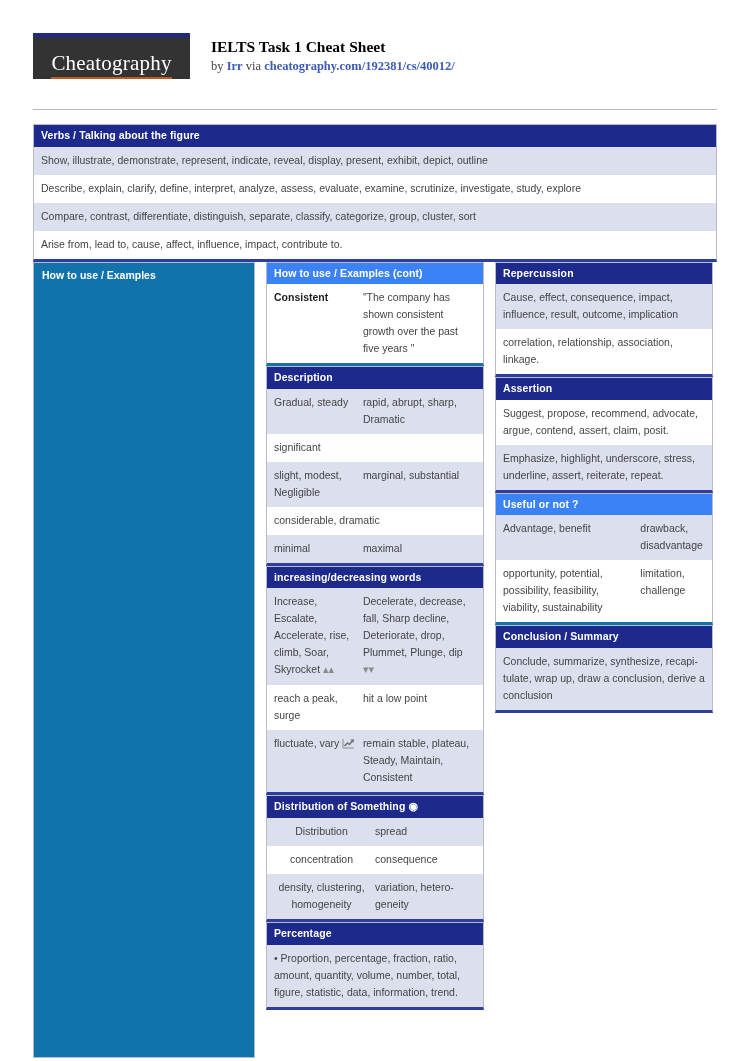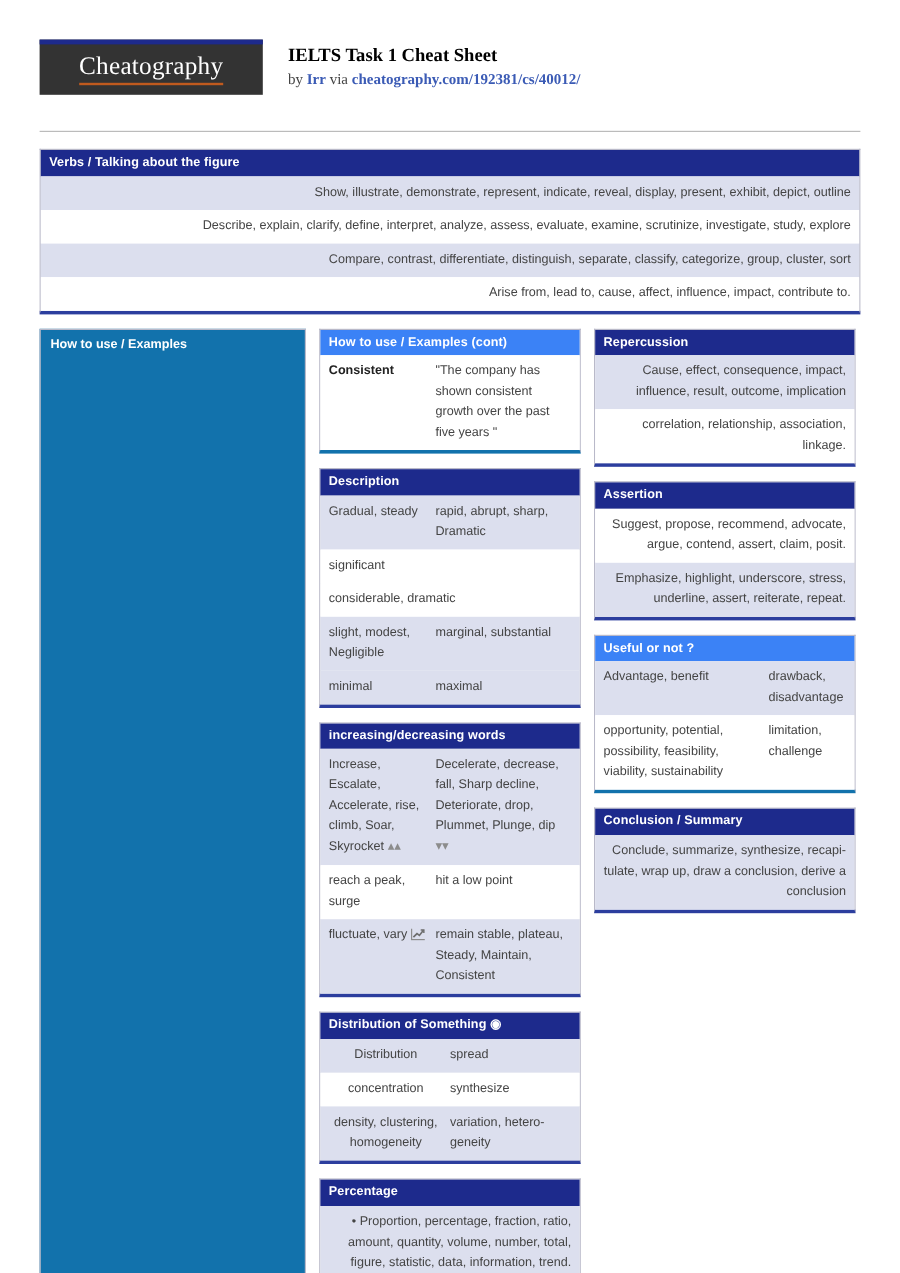--- a/index.html
+++ b/index.html
@@ -24,27 +24,27 @@
   }
 
   
   .header {
     display: flex;
     align-items: flex-start;
     padding-top: 33px;
     height: 62px;
   }
   .logo-box {
-    width: 186px;
+    width: 157px;
     height: 46px;
     background: #333333;
     border-top: 4px solid #1d2a8c;
     box-sizing: border-box;
     display: flex;
-    align-items: center;
+    align-items: flex-end;
     justify-content: center;
     flex: none;
   }
   .logo-text {
     font-family: "Liberation Serif", serif;
     color: #ffffff;
     font-size: 21px;
     letter-spacing: 0.2px;
     line-height: 1;
     position: relative;
@@ -75,21 +75,20 @@
 
   .header-rule {
     border-top: 1px solid #bbbbbb;
     margin-top: 14px;
   }
 
   
   .card {
     border: 1px solid #b9b9c9;
     border-bottom: 3px solid #2c3e9e;
-    margin-bottom: 12px;
     background: #ffffff;
     box-sizing: border-box;
   }
   .card-head {
     background: #1d2a8c;
     color: #ffffff;
     font-size: 10.5px;
     font-weight: bold;
     padding: 4px 7px 5px 7px;
     line-height: 1.2;
@@ -106,21 +105,21 @@
     font-size: 10.5px;
     line-height: 1.62;
     color: #444444;
     padding: 5px 7px 6px 7px;
     box-sizing: border-box;
   }
   .row.alt { background: #dcdfee; }
   .row.plain { background: #ffffff; }
   .cell-a { flex: 0 0 44%; padding-right: 6px; box-sizing: border-box; }
   .cell-b { flex: 1 1 auto; box-sizing: border-box; }
-  .cell-full { flex: 1 1 auto; text-align: right; }
+  .cell-full { flex: 1 1 auto; }
   .cell-a.bold { font-weight: bold; color: #222222; }
   .cell-a.w50 { flex: 0 0 50%; text-align: center; }
   .cell-a.w68 { flex: 0 0 68%; }
 
   .glyph {
     color: #8c8c8c;
     font-size: 11px;
   }
   .glyph-chart {
     display: inline-block;
@@ -217,27 +216,27 @@
       <div class="card">
         <div class="card-head">Description</div>
         <div class="row alt">
           <div class="cell-a">Gradual, steady</div>
           <div class="cell-b">rapid, abrupt, sharp, Dramatic</div>
         </div>
         <div class="row plain">
           <div class="cell-a">significant</div>
           <div class="cell-b"></div>
         </div>
+        <div class="row alt">
+          <div class="cell-a">slight, modest, Negligible</div>
+          <div class="cell-b">marginal, substantial</div>
+        </div>
         <div class="row plain">
           <div class="cell-a w68">considerable, dramatic</div>
           <div class="cell-b"></div>
-        </div>
-        <div class="row alt">
-          <div class="cell-a">slight, modest, Negligible</div>
-          <div class="cell-b">marginal, substantial</div>
         </div>
         <div class="row alt">
           <div class="cell-a">minimal</div>
           <div class="cell-b">maximal</div>
         </div>
       </div>
 
       <div class="card">
         <div class="card-head">increasing/decreasing words</div>
         <div class="row alt">
@@ -267,21 +266,21 @@
       </div>
 
       <div class="card">
         <div class="card-head"><span>Distribution of Something</span><span class="head-glyph">◉</span></div>
         <div class="row alt">
           <div class="cell-a w50">Distribution</div>
           <div class="cell-b">spread</div>
         </div>
         <div class="row plain">
           <div class="cell-a w50">concentration</div>
-          <div class="cell-b">synthesize</div>
+          <div class="cell-b">consequence</div>
         </div>
         <div class="row alt">
           <div class="cell-a w50">density, clustering, homogeneity</div>
           <div class="cell-b">variation, hetero­geneity</div>
         </div>
       </div>
 
       <div class="card">
         <div class="card-head">Percentage</div>
         <div class="row alt">

